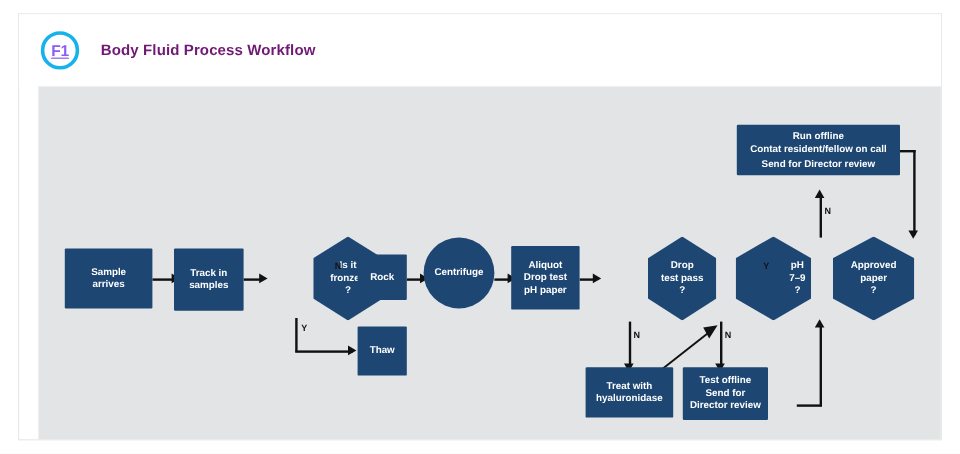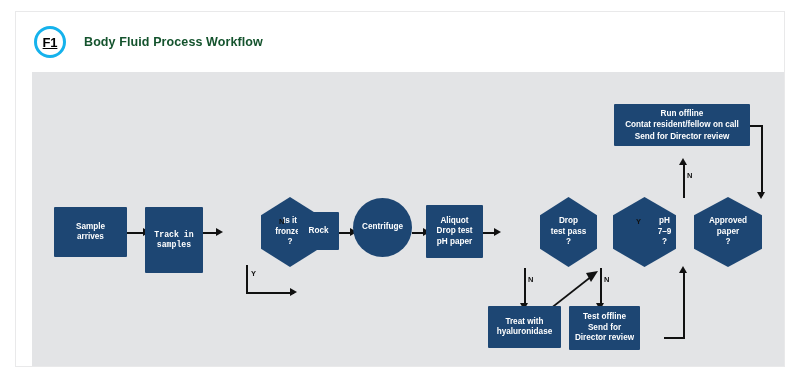--- a/index.html
+++ b/index.html
@@ -40,30 +40,30 @@
     width: 32px;
     height: 32px;
     border-radius: 50%;
     border: 3px solid #15b2ec;
     background: #ffffff;
     display: flex;
     align-items: center;
     justify-content: center;
     font-size: 13px;
     font-weight: bold;
-    color: #000000;
+    color: #8b5cf6;
     letter-spacing: -0.2px;
     box-sizing: border-box;
     text-decoration: underline;
   }
   #fig-title {
     margin-left: 18px;
     font-size: 12.5px;
     font-weight: bold;
-    color: #14532d;
+    color: #701a75;
     letter-spacing: 0.1px;
   }
 
   
   #fig-canvas {
     position: absolute;
     left: 16px;
     top: 60px;
     width: 752px;
     height: 294px;
@@ -231,32 +231,33 @@
     <div class="edge-label" style="left:247px; top:146px;">N</div>
     <div class="edge-label" style="left:219px; top:198px;">Y</div>
     <div class="edge-label" style="left:496px; top:204px;">N</div>
     <div class="edge-label" style="left:572px; top:204px;">N</div>
     <div class="edge-label" style="left:604px; top:146px;">Y</div>
     <div class="edge-label" style="left:655px; top:100px;">N</div>
 
     <div class="node rect" style="left:22px; top:135px; width:73px; height:50px;">Sample
 arrives</div>
 
-    <div class="node rect" style="left:113px; top:135px; width:58px; height:66px;font-family:Liberation Mono, monospace;">Track in
+    <div class="node rect" style="left:113px; top:135px; width:58px; height:52px;">Track in
 samples</div>
 
     <div class="node hex" style="left:185px; top:125px; width:58px; height:70px;">
       <div class="hex-shape"></div>
       <div class="hex-label">Is it
 fronzen
 ?</div>
     </div>
 
     <div class="node rect" style="left:266px; top:140px; width:41px; height:38px;">Rock</div>
 
+    <div class="node rect" style="left:266px; top:200px; width:41px; height:41px;">Thaw</div>
 
     <div class="node rect" style="left:394px; top:133px; width:57px; height:53px;">Aliquot
 Drop test
 pH paper</div>
 
     <div class="node circle" style="left:321px; top:126px; width:59px; height:59px;">Centrifuge</div>
 
     <div class="node hex" style="left:464px; top:125px; width:57px; height:70px;">
       <div class="hex-shape"></div>
       <div class="hex-label">Drop

